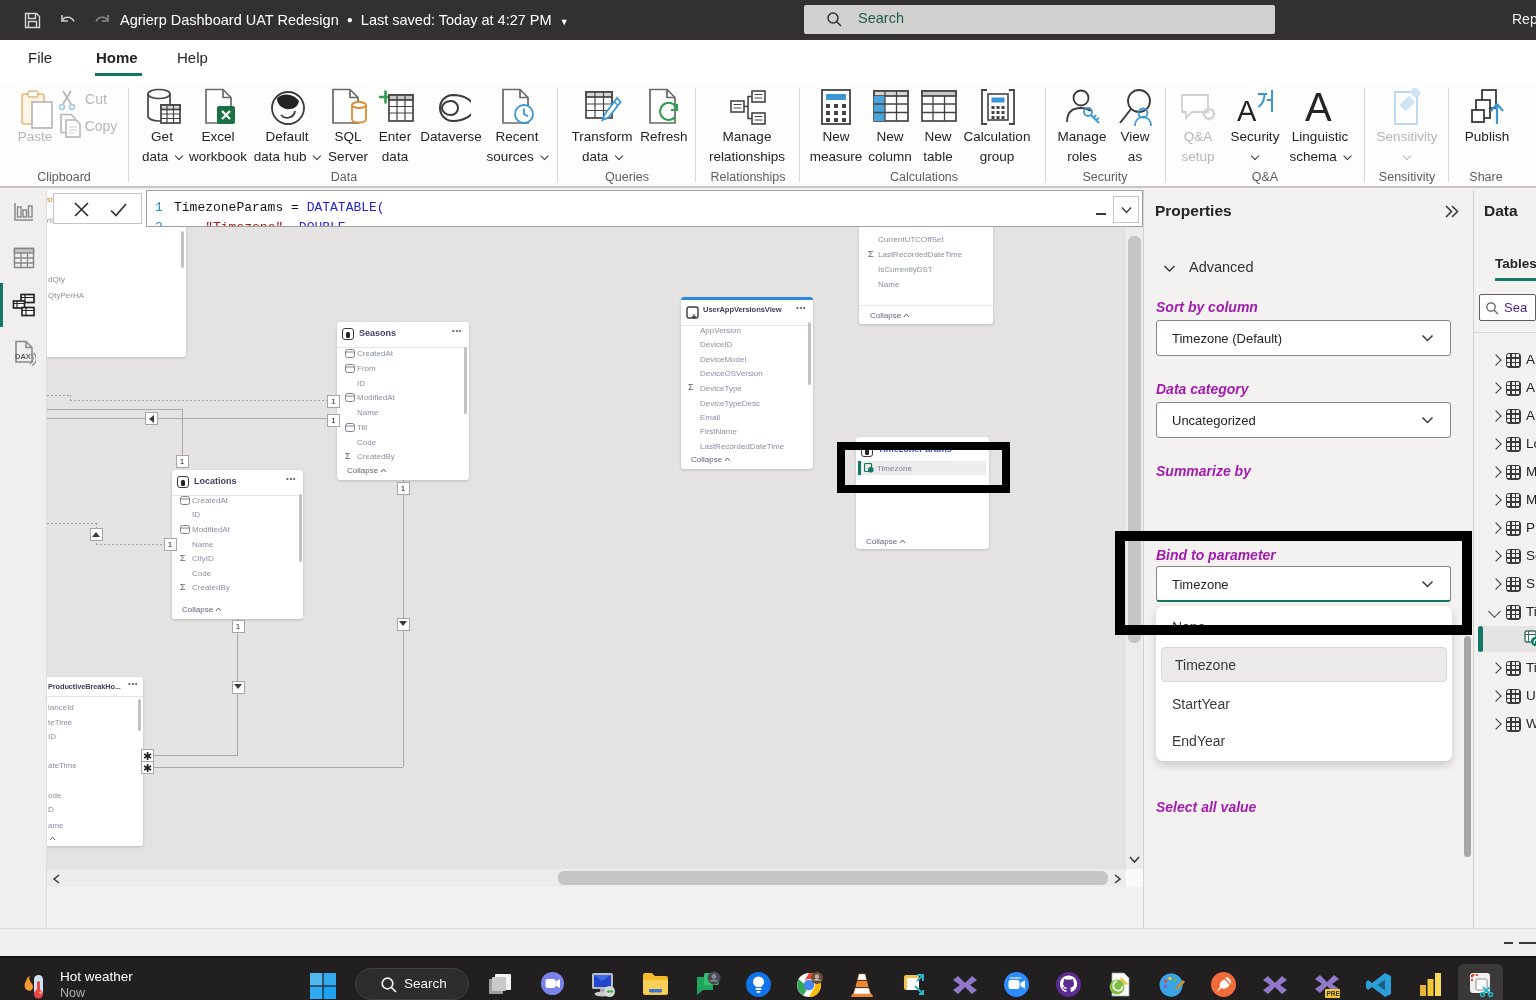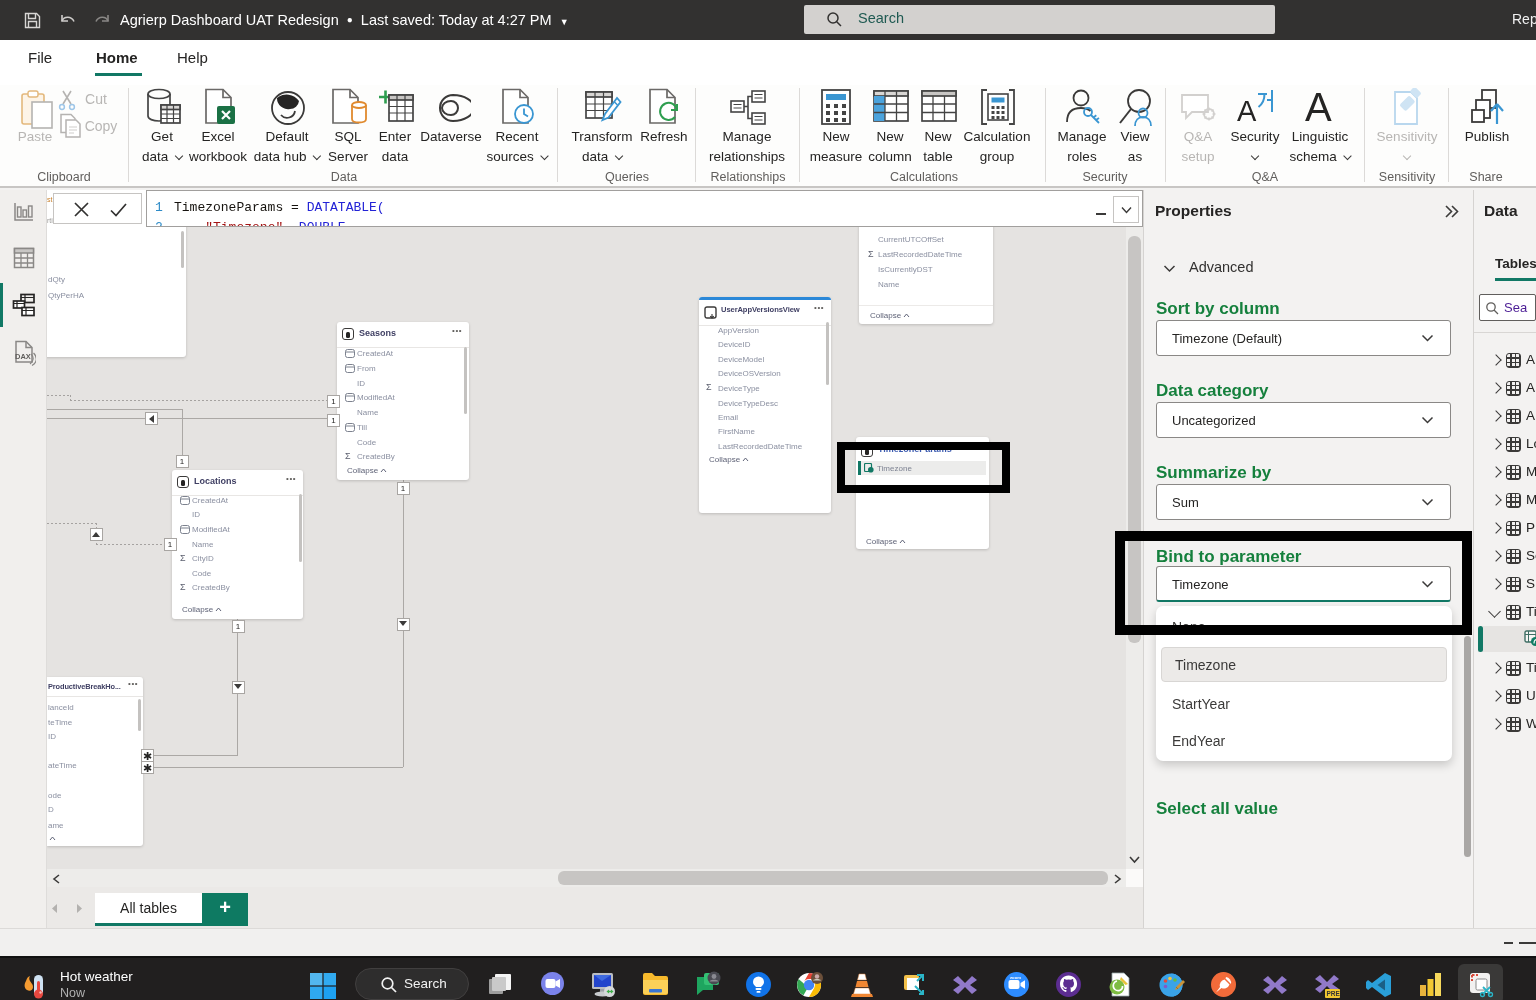--- a/index.html
+++ b/index.html
@@ -31,21 +31,21 @@
 .frow{position:absolute;left:0;font-size:8px;color:#8a8fa0;white-space:nowrap;}
 .collapse{position:absolute;left:9px;font-size:8px;color:#5f6377;}
 .mark{position:absolute;width:13px;height:13px;background:#fff;border:1px solid #a8a5a2;font-size:8px;color:#252423;text-align:center;line-height:11px;}
 .hline{position:absolute;height:1px;background:#aba8a5;}
 .vline{position:absolute;width:1px;background:#aba8a5;}
 .hdash{position:absolute;height:1px;background-image:linear-gradient(to right,#a5a2a0 50%,transparent 50%);background-size:4px 1px;}
 .vdash{position:absolute;width:1px;background-image:linear-gradient(to bottom,#a5a2a0 50%,transparent 50%);background-size:1px 4px;}
 
 #props{left:1144px;top:190px;width:329px;height:738px;background:#f3f2f1;}
 #datapanel{left:1474px;top:190px;width:62px;height:738px;background:#f3f2f1;}
-.plabel{position:absolute;font-size:17px;font-weight:bold;color:#15803d;}
+.plabel{position:absolute;font-size:14px;font-weight:bold;color:#a21caf;font-style:italic;}
 .dropdown{position:absolute;background:#fff;border:1px solid #8a8886;border-radius:3px;font-size:13px;color:#252423;}
 .dd-text{position:absolute;left:15px;top:50%;transform:translateY(-50%);white-space:nowrap;}
 .dd-chev{position:absolute;right:16px;top:50%;transform:translateY(-50%);}
 .blackrect{position:absolute;border:10px solid #000;background:transparent;z-index:50;}
 
 #tabstrip{left:47px;top:887px;width:1096px;height:41px;background:#ebe9e7;}
 #statusstrip{left:0;top:928px;width:1536px;height:28px;background:#f1f0ef;border-top:1px solid #dcdad8;}
 #taskbar{left:0;top:956px;width:1536px;height:44px;background:#211f1f;border-top:2px solid #111;}
 .trow{position:absolute;left:0;width:62px;height:26px;}
 .trow2{position:absolute;left:0;width:62px;height:26px;}
@@ -455,21 +455,21 @@
     <div class="frow" style="left:20px;top:99.1px">Code</div>
     <div class="frow" style="left:8px;top:112px;font-size:9px;color:#5a5e6d">Σ</div>
     <div class="frow" style="left:20px;top:113.1px">CreatedBy</div>
     <div class="frow" style="left:20px;top:124px;height:4px;overflow:hidden">. . ....</div>
     <div class="collapse" style="left:10px;top:135px">Collapse <svg width="7" height="5" viewBox="0 0 7 5">
             <path d="M1 4 L3.5 1 L6 4" fill="none" stroke="#5f6377" stroke-width="1"></path>
           </svg></div>
     <div style="position:absolute;right:1.5px;top:24px;width:3px;height:68px;background:#c4c2c0;border-radius:2px"></div>
   </div>
 
-  <div class="card" style="left:652px;top:107px;width:132px;height:216px">
+  <div class="card" style="left:634px;top:107px;width:132px;height:172px">
     <div style="position:absolute;left:0;top:0;width:100%;height:3px;background:#2b88d8;border-radius:3px 3px 0 0"></div>
     <div class="chead" style="top:3px"></div>
     <svg style="position:absolute;left:5px;top:9px" width="14" height="14" viewBox="0 0 14 14">
           <rect x="1" y="1" width="11" height="11" rx="2" fill="none" stroke="#3b3a39" stroke-width="1.4"></rect>
           <path d="M8 8 v4 M8 12 l-1.8 -1.8 M8 12 l1.8 -1.8" stroke="#3b3a39" stroke-width="1.1" fill="none"></path>
         </svg>
     <div class="ctitle" style="top:8px;font-size:7.6px;letter-spacing:-0.1px">UserAppVersionsView</div>
         <div class="cdots" style="top:6px">•••</div>
     <div class="frow" style="left:19px;top:28.5px">AppVersion</div>
     <div class="frow" style="left:19px;top:43.2px">DeviceID</div>
@@ -623,26 +623,20 @@
         </svg>
       </div>
   <div class="plabel" style="left:12px;top:191px">Data category</div>
   <div class="dropdown" style="left:12px;top:212px;width:295px;height:36px">
         <span class="dd-text">Uncategorized</span>
         <svg class="dd-chev" width="13" height="9" viewBox="0 0 13 9">
           <path d="M1.5 2 L6.5 7 L11.5 2" fill="none" stroke="#3b3a39" stroke-width="1.5"></path>
         </svg>
       </div>
   <div class="plabel" style="left:12px;top:273px">Summarize by</div>
-  <div class="dropdown" style="left:12px;top:294px;width:295px;height:36px">
-        <span class="dd-text">Sum</span>
-        <svg class="dd-chev" width="13" height="9" viewBox="0 0 13 9">
-          <path d="M1.5 2 L6.5 7 L11.5 2" fill="none" stroke="#3b3a39" stroke-width="1.5"></path>
-        </svg>
-      </div>
   <div class="plabel" style="left:12px;top:357px">Bind to parameter</div>
   <div class="dropdown" style="left:12px;top:376px;width:295px;height:36px;border-bottom:2px solid #117865">
         <span class="dd-text">Timezone</span>
         <svg class="dd-chev" width="13" height="9" viewBox="0 0 13 9">
           <path d="M1.5 2 L6.5 7 L11.5 2" fill="none" stroke="#3b3a39" stroke-width="1.5"></path>
         </svg>
       </div>
   <div class="abs" style="left:12px;top:416px;width:296px;height:155px;background:#fff;border-radius:7px;box-shadow:0 4px 10px rgba(0,0,0,.18);font-size:14px;color:#3b3a39">
     <div class="abs" style="left:16px;top:13px">None</div>
     <div class="abs" style="left:5px;top:41px;width:286px;height:35px;background:#eceae8;border:1px solid #d8d6d4;border-radius:4px"></div>
@@ -708,30 +702,20 @@
   <div class="trow" style="top:466px">
         <span class="tl">Ti</span>
       </div>
   <div class="trow" style="top:494px">
         <span class="tl">U</span>
       </div>
   <div class="trow" style="top:522px">
         <span class="tl">W</span>
       </div>
 </div>
-<div class="abs" id="tabstrip">
-  <svg class="abs" style="left:3px;top:16px" width="9" height="11" viewBox="0 0 9 11">
-        <path d="M7 1 L2 5.5 L7 10z" fill="#b3b1af"></path>
-      </svg>
-  <svg class="abs" style="left:28px;top:16px" width="9" height="11" viewBox="0 0 9 11">
-        <path d="M2 1 L7 5.5 L2 10z" fill="#b3b1af"></path>
-      </svg>
-  <div class="abs" style="left:48px;top:6px;width:107px;height:33px;background:#fff;border-bottom:3px solid #117865;text-align:center;font-size:14px;color:#252423"><span style="position:relative;top:7px">All tables</span></div>
-  <div class="abs" style="left:155px;top:6px;width:46px;height:33px;background:#0e7a62;color:#fff;text-align:center;font-size:20px;font-weight:bold"><span style="position:relative;top:3px">+</span></div>
-</div>
 <div class="abs" id="statusstrip">
   <div class="abs" style="left:1504px;top:13px;width:9px;height:2px;background:#3b3a39"></div>
   <div class="abs" style="left:1519px;top:13px;width:17px;height:2px;background:#3b3a39"></div>
 </div>
 <div class="abs" id="taskbar">
   <svg class="abs" style="left:22px;top:15px" width="28" height="29" viewBox="0 0 28 29">
         <path d="M4 8 c-2 3 -2 7 1 9 c3 2 6 0 6 -3 c0 -3 -2 -4 -3 -6 c-1 -2 -1 -3 0 -5 c-3 1 -3 3 -4 5z" fill="#f59b31"></path>
         <rect x="12" y="2" width="9" height="22" rx="4.5" fill="#cfe2f3"></rect>
         <rect x="15" y="8" width="3" height="14" rx="1.5" fill="#e8473f"></rect>
         <circle cx="16.5" cy="21" r="4.5" fill="#e8473f"></circle>

